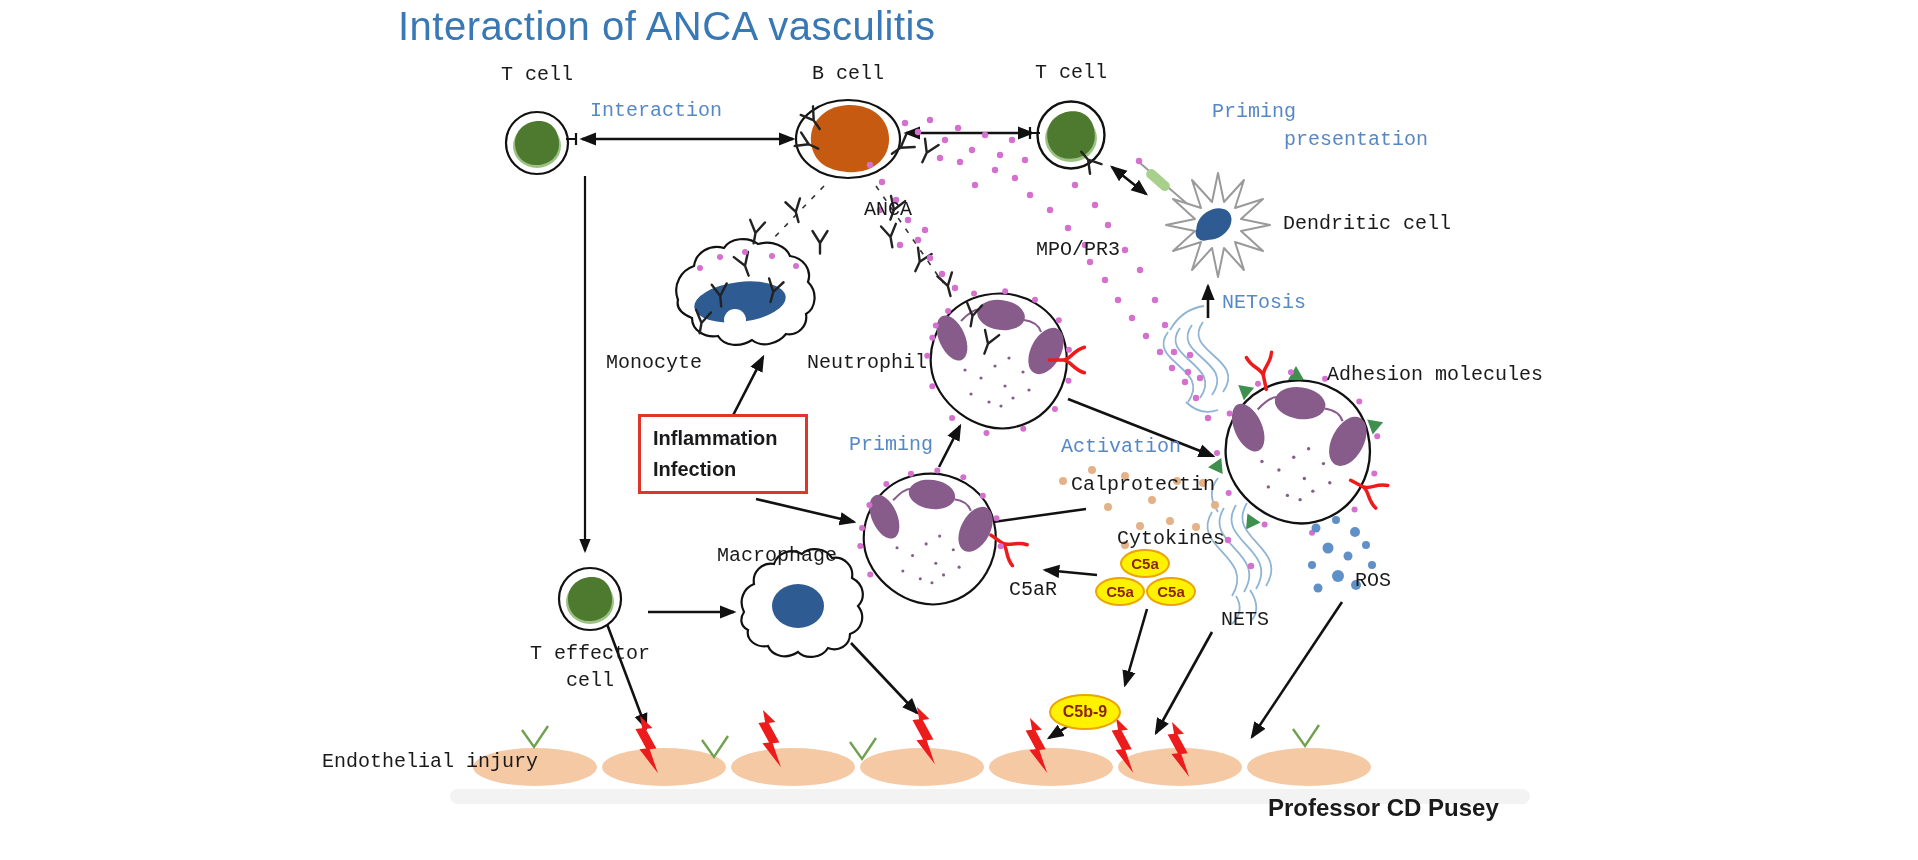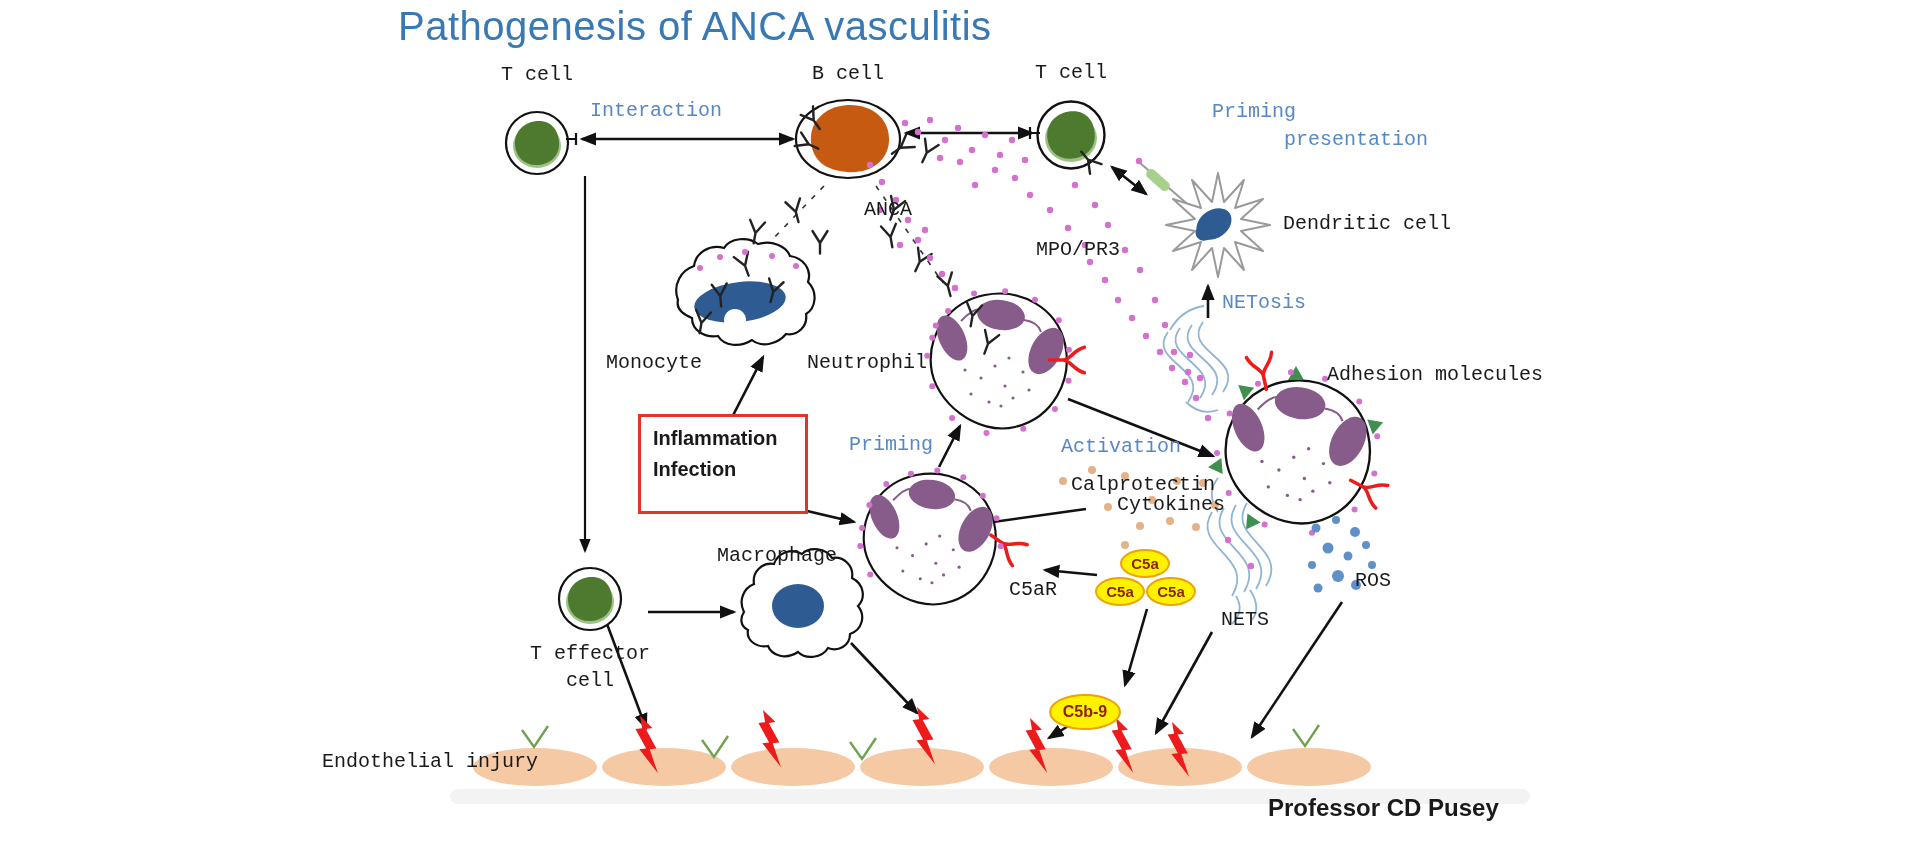--- a/index.html
+++ b/index.html
@@ -16,36 +16,36 @@
   #shape-layer{position:absolute;left:0;top:0;z-index:2;}
   .endo{position:absolute;top:748px;width:124px;height:38px;border-radius:50%;
         background:var(--endo);z-index:1;}
   .endo-shadow{position:absolute;left:450px;top:789px;width:1080px;height:15px;
         border-radius:8px;background:var(--endo-shadow);opacity:.75;z-index:0;}
   .lbl{position:absolute;z-index:3;font-size:20px;line-height:1.1;white-space:nowrap;font-family:Liberation Mono, monospace;}
   .lbl.blue{color:var(--label-blue);}
   .lbl.center{transform:translateX(-50%);}
   #title{position:absolute;left:398px;top:4px;font-size:40px;color:var(--title-blue);
          z-index:3;white-space:nowrap;letter-spacing:.5px;}
-  #inflammation-box{position:absolute;left:638px;top:414px;width:170px;height:100px;
+  #inflammation-box{position:absolute;left:638px;top:414px;width:170px;height:80px;
          border:3.5px solid var(--box-red);background:#fff;z-index:3;box-sizing:border-box;
          padding:6px 0 0 12px;font-size:20px;font-weight:bold;line-height:31px;}
   .oval{position:absolute;border-radius:50%;background:var(--yellow);
         border:2.5px solid var(--yellow-border);color:var(--c5a-text);font-weight:bold;
         display:flex;align-items:center;justify-content:center;z-index:3;box-sizing:border-box;text-align:center;}
   .oval.c5a{width:50px;height:29px;font-size:15px;}
   .oval.c5b9{width:72px;height:36px;font-size:16px;}
   #author{position:absolute;left:1268px;top:794px;font-size:24px;font-weight:bold;z-index:3;}
 </style>
 </head>
 <body>
 
 <div id="scene">
 
-  <div id="title">Pathogenesis of ANCA vasculitis</div>
+  <div id="title">Interaction of ANCA vasculitis</div>
 
   <div class="endo-shadow"></div>
   <div class="endo" style="left:473px"></div>
   <div class="endo" style="left:602px"></div>
   <div class="endo" style="left:731px"></div>
   <div class="endo" style="left:860px"></div>
   <div class="endo" style="left:989px"></div>
   <div class="endo" style="left:1118px"></div>
   <div class="endo" style="left:1247px"></div>
 
@@ -352,21 +352,21 @@
   <div class="lbl" style="left:864px;top:199px">ANCA</div>
   <div class="lbl" style="left:606px;top:352px">Monocyte</div>
   <div class="lbl" style="left:807px;top:352px">Neutrophil</div>
   <div id="inflammation-box">
     <div>Inflammation</div>
     <div>Infection</div>
   </div>
   <div class="lbl blue" style="left:849px;top:434px">Priming</div>
   <div class="lbl blue" style="left:1061px;top:436px">Activation</div>
   <div class="lbl" style="left:1071px;top:474px">Calprotectin</div>
-  <div class="lbl" style="left:1117px;top:494px">Cytokines</div>
+  <div class="lbl" style="left:1117px;top:528px">Cytokines</div>
   <div class="lbl" style="left:717px;top:545px">Macrophage</div>
   <div class="lbl" style="left:1009px;top:579px">C5aR</div>
   <div class="oval c5a" style="left:1120px;top:549px">C5a</div>
   <div class="oval c5a" style="left:1095px;top:577px">C5a</div>
   <div class="oval c5a" style="left:1146px;top:577px">C5a</div>
   <div class="oval c5b9" style="left:1049px;top:694px">C5b-9</div>
   <div class="lbl" style="left:1221px;top:609px">NETS</div>
   <div class="lbl" style="left:1355px;top:570px">ROS</div>
   <div class="lbl" style="left:1327px;top:364px">Adhesion molecules</div>
   <div class="lbl center" style="left:590px;top:643px">T effector</div>

